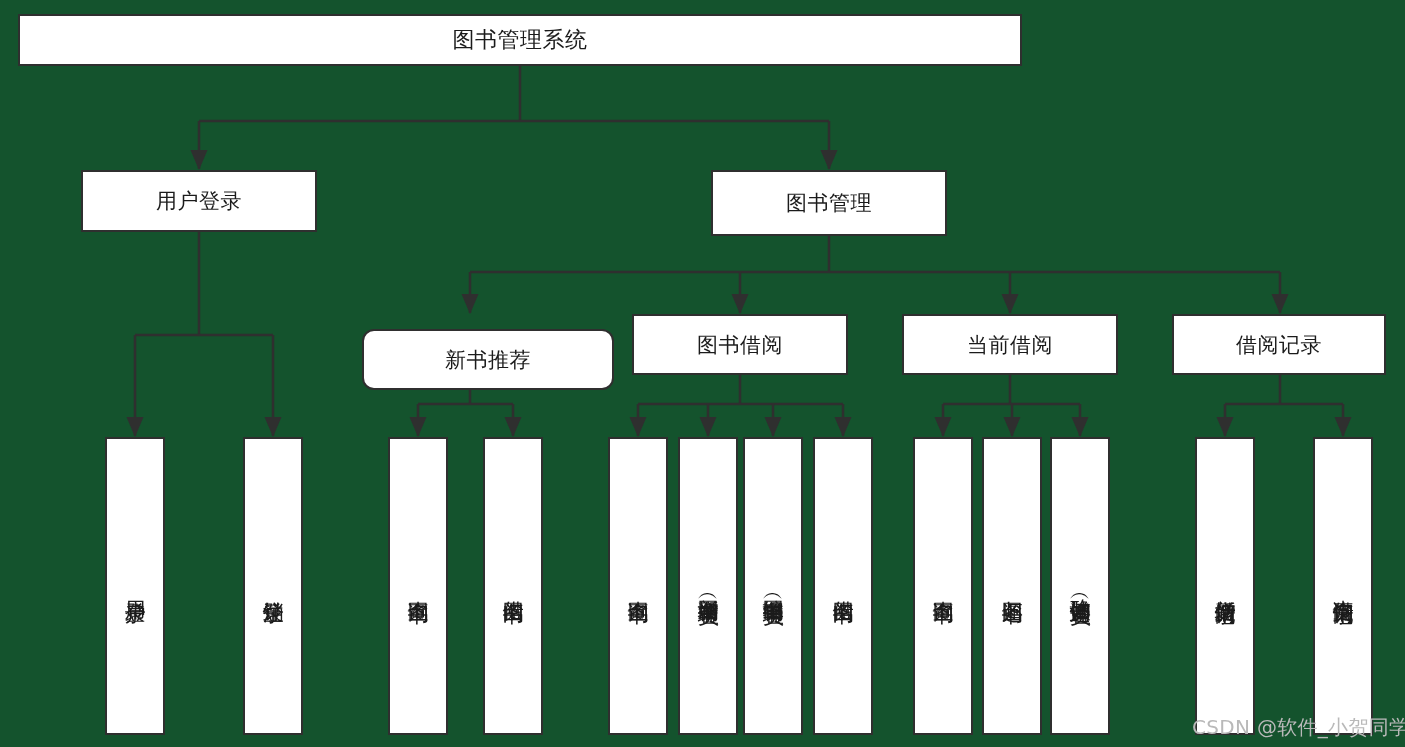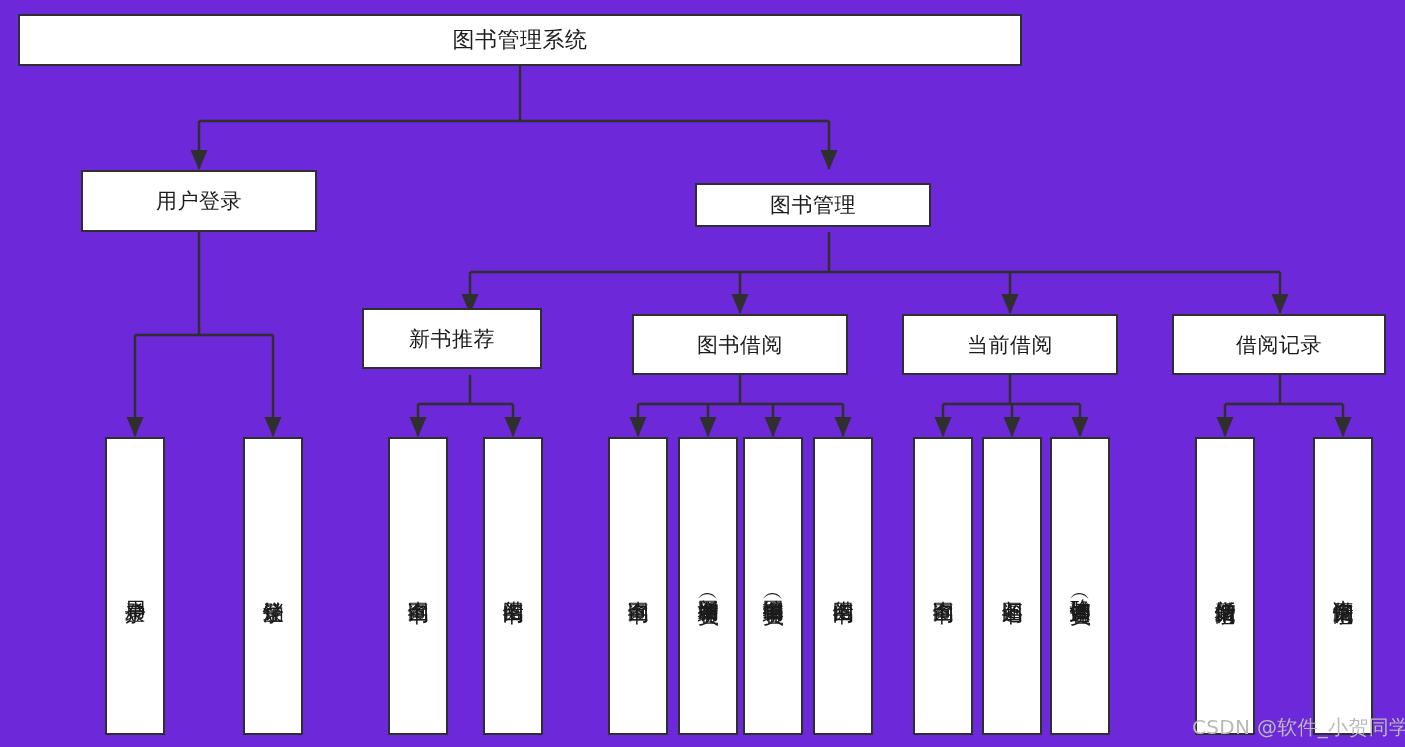--- a/index.html
+++ b/index.html
@@ -7,21 +7,21 @@
     padding: 0;
     background: #ffffff;
   }
   body {
     font-family: "DejaVu Sans", "Liberation Sans", sans-serif;
   }
   #canvas {
     position: relative;
     width: 1405px;
     height: 747px;
-    background: #6d28d9;
+    background: #14532d;
     overflow: hidden;
   }
   #diagram-svg {
     position: absolute;
     left: 0;
     top: 0;
     width: 1405px;
     height: 747px;
   }
   .node-box {
@@ -110,24 +110,24 @@
       </g>
   </svg>
 
   <div id="nodes-layer">
       <div class="node-box node-root" style="left: 18px; top: 14px; width: 1004px; height: 52px;">
         <span class="node-h">图书管理系统</span>
       </div>
       <div class="node-box" style="left: 81px; top: 170px; width: 236px; height: 62px;">
         <span class="node-h">用户登录</span>
       </div>
-      <div class="node-box" style="left: 695px; top: 170px; width: 236px; height: 44px; margin-top: 13px;">
+      <div class="node-box" style="left: 711px; top: 170px; width: 236px; height: 66px;">
         <span class="node-h">图书管理</span>
       </div>
-      <div class="node-box" style="left: 362px; top: 308px; width: 180px; height: 61px;">
+      <div class="node-box" style="left: 362px; top: 329px; width: 252px; height: 61px; border-radius: 12px;">
         <span class="node-h">新书推荐</span>
       </div>
       <div class="node-box" style="left: 632px; top: 314px; width: 216px; height: 61px;">
         <span class="node-h">图书借阅</span>
       </div>
       <div class="node-box" style="left: 902px; top: 314px; width: 216px; height: 61px;">
         <span class="node-h">当前借阅</span>
       </div>
       <div class="node-box" style="left: 1172px; top: 314px; width: 214px; height: 61px;">
         <span class="node-h">借阅记录</span>

